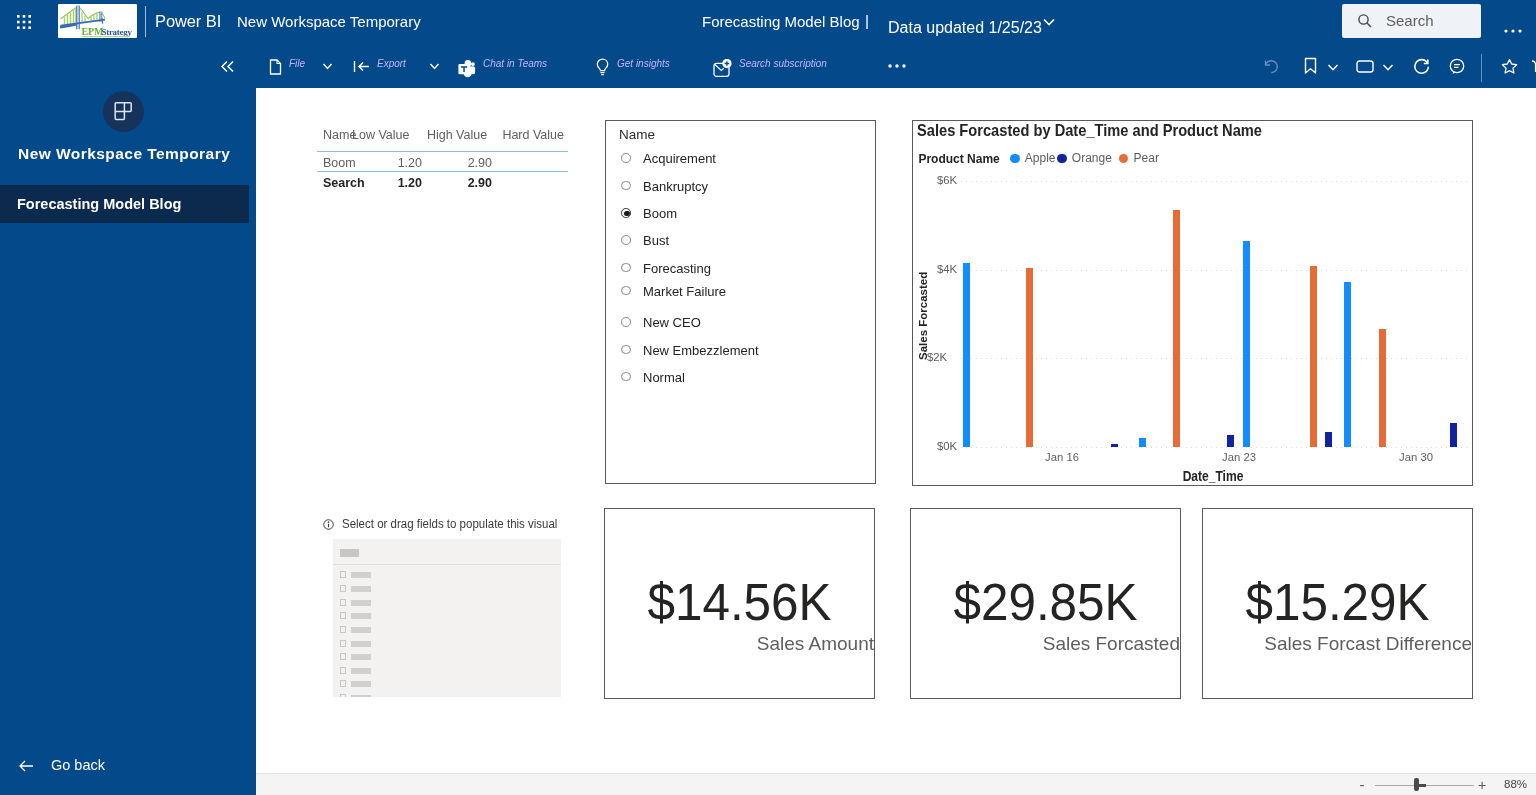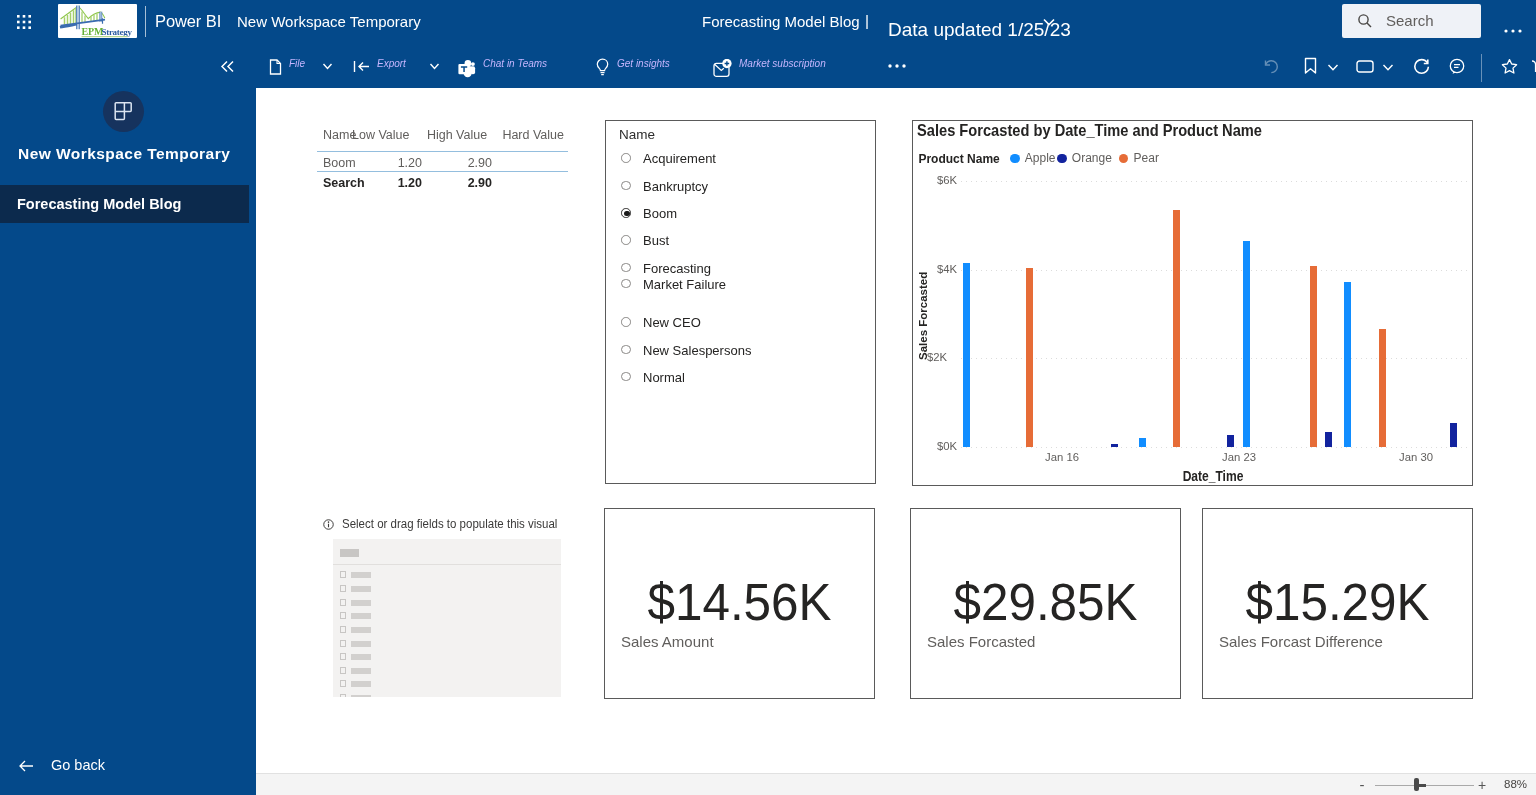--- a/index.html
+++ b/index.html
@@ -16,21 +16,21 @@
   }
   
   #topbar { left:0; top:0; width:1536px; height:44px; background:var(--blue); color:#fff; }
   #toolbar { left:0; top:44px; width:1536px; height:44px; background:var(--blue); color:#fff; }
   #sidebar { left:0; top:88px; width:256px; height:707px; background:var(--blue); color:#fff; }
   #canvas { left:256px; top:88px; width:1280px; height:685px; background:#fff; }
   #bottombar { left:256px; top:773px; width:1280px; height:22px; background:#f4f4f4; border-top:1px solid #e1e1e1; }
   .tb-txt { font-size:10px; color:#c4b5fd;font-style:italic; }
   .visual { position:absolute; background:#fff; border:1px solid var(--vb); }
   .card .cv { position:absolute; left:0; right:0; top:67px; text-align:center; font-size:52px; color:#252423; transform:scaleX(.95); line-height:1; }
-  .card .cl { position:absolute; left:16px; right:0; top:124px; text-align:left; font-size:15px; color:#605e5c; }
+  .card .cl { position:absolute; left:0; right:0; top:124px; text-align:right; font-size:19px; color:#605e5c; }
   .sl-item { position:absolute; left:0; width:271px; height:27px; }
   .sl-item .rad { position:absolute; left:15.2px; top:8.5px; width:9.5px; height:9.5px; border:1px solid #8a8886; border-radius:50%; }
   .sl-item .lbl { position:absolute; left:37px; top:6.5px; font-size:13px; color:#252423; }
   .bar { position:absolute; }
   .grid-line { position:absolute; height:1px; background-image:repeating-linear-gradient(90deg,#dcdcdc 0 1px,transparent 1px 5px); }
   .sk-row { position:absolute; }
   .sk-row .cb { position:absolute; left:7px; width:6.5px; height:7px; border:1px solid #c8c6c4; }
   .sk-row .pl { position:absolute; left:18.5px; top:1px; width:20px; height:6px; background:#d2d0ce; }
 </style>
 </head>
@@ -70,21 +70,21 @@
       <text x="23.5" y="30.8" font-family="Liberation Serif, serif" font-weight="bold" font-size="10" fill="#64b234" letter-spacing="-0.2">EPM</text>
       <text x="43.5" y="30.8" font-family="Liberation Serif, serif" font-weight="bold" font-size="9" fill="#2a5ca0" letter-spacing="-0.3">Strategy</text>
       <rect x="23.5" y="32" width="46" height="1.2" fill="#b5d88f"></rect>
     </svg>
   </div>
   <div class="abs" style="left:145px;top:6px;width:1px;height:31px;background:rgba(255,255,255,.65)"></div>
   <div class="abs" style="left:155px;top:12px;font-size:16.5px;font-weight:400;letter-spacing:-.1px">Power&nbsp;BI</div>
   <div class="abs" style="left:237px;top:13px;font-size:15px">New Workspace Temporary</div>
   <div class="abs" style="left:702px;top:13px;font-size:15px;white-space:nowrap">Forecasting Model Blog</div>
     <div class="abs" style="left:865px;top:12px;font-size:15.5px">|</div>
-    <div class="abs" style="left:888px;top:19px;font-size:19px;white-space:nowrap">Data updated 1/25/23</div>
+    <div class="abs" style="left:888px;top:19px;font-size:16px;white-space:nowrap">Data updated 1/25/23</div>
   <svg class="abs" style="left:1042px;top:16px" width="14" height="12" viewBox="0 0 14 12">
       <path d="M2 3.5 L7 8.5 L12 3.5" stroke="#fff" stroke-width="1.6" fill="none"></path>
     </svg>
 
   <div class="abs" style="left:1342px;top:4px;width:139px;height:34px;background:#eff2f7;border-radius:2px">
     <svg class="abs" style="left:15px;top:9px" width="16" height="16" viewBox="0 0 16 16">
         <circle cx="6.5" cy="6.5" r="4.6" stroke="#484644" stroke-width="1.4" fill="none"></circle>
         <path d="M10 10 L14 14" stroke="#484644" stroke-width="1.4"></path>
       </svg>
     <div class="abs" style="left:44px;top:8px;font-size:15px;color:#605e5c">Search</div>
@@ -136,21 +136,21 @@
     <path d="M4.5 14.6 L8.5 14.6 M5.2 16.6 L7.8 16.6" stroke="#fff" stroke-width="1.2"></path>
   </svg>
   <div class="abs tb-txt" style="left:617px;top:14px">Get insights</div>
   
   <svg class="abs" style="left:713px;top:15px" width="20" height="19" viewBox="0 0 20 19">
     <rect x="1" y="4.3" width="15" height="13" rx="2.4" stroke="#fff" stroke-width="1.3" fill="none"></rect>
     <path d="M1.8 5.5 L8.3 11.4 L10.8 9.2" stroke="#fff" stroke-width="1.25" fill="none"></path>
     <circle cx="13.9" cy="4.5" r="4.7" fill="#fff"></circle>
     <path d="M13.9 2.2 L13.9 6.8 M11.6 4.5 L16.2 4.5" stroke="#04498a" stroke-width="1.4"></path>
   </svg>
-  <div class="abs tb-txt" style="left:739px;top:14px">Market subscription</div>
+  <div class="abs tb-txt" style="left:739px;top:14px">Search subscription</div>
   <svg class="abs" style="left:888px;top:20px" width="18" height="4" viewBox="0 0 18 4">
       <circle cx="2" cy="2" r="1.7" fill="#fff"></circle>
       <circle cx="9" cy="2" r="1.7" fill="#fff"></circle>
       <circle cx="16" cy="2" r="1.7" fill="#fff"></circle>
     </svg>
   
   <svg class="abs" style="left:1262px;top:14px;opacity:.38" width="17" height="16" viewBox="0 0 17 16">
     <path d="M3.5 2.5 L3.5 7 L8 7" stroke="#fff" stroke-width="1.4" fill="none"></path>
     <path d="M3.8 6.5 C5 4 7 2.8 9.3 2.8 C12.8 2.8 15.3 5.5 15.3 8.7 C15.3 11.9 12.8 14.6 9.3 14.6" stroke="#fff" stroke-width="1.4" fill="none"></path>
   </svg>
@@ -241,31 +241,31 @@
         <span class="lbl">Boom</span>
       </div>
       <div class="sl-item" style="top:105.8px">
         <span class="rad"></span>
         <span class="lbl">Bust</span>
       </div>
       <div class="sl-item" style="top:133.1px">
         <span class="rad"></span>
         <span class="lbl">Forecasting</span>
       </div>
-      <div class="sl-item" style="top:149px">
+      <div class="sl-item" style="top:156px">
         <span class="rad"></span>
         <span class="lbl">Market Failure</span>
       </div>
       <div class="sl-item" style="top:187.7px">
         <span class="rad"></span>
         <span class="lbl">New CEO</span>
       </div>
       <div class="sl-item" style="top:215.0px">
         <span class="rad"></span>
-        <span class="lbl">New Salespersons</span>
+        <span class="lbl">New Embezzlement</span>
       </div>
       <div class="sl-item" style="top:242.3px">
         <span class="rad"></span>
         <span class="lbl">Normal</span>
       </div>
     </div>
 </div>
 
 <div class="visual" id="chart" style="left:912px;top:120px;width:561px;height:366px">
   <div class="abs" style="left:4px;top:0px;font-size:16.5px;font-weight:700;color:#252423;transform:scaleX(.888);transform-origin:0 50%;white-space:nowrap">Sales Forcasted by Date_Time and Product Name</div>

